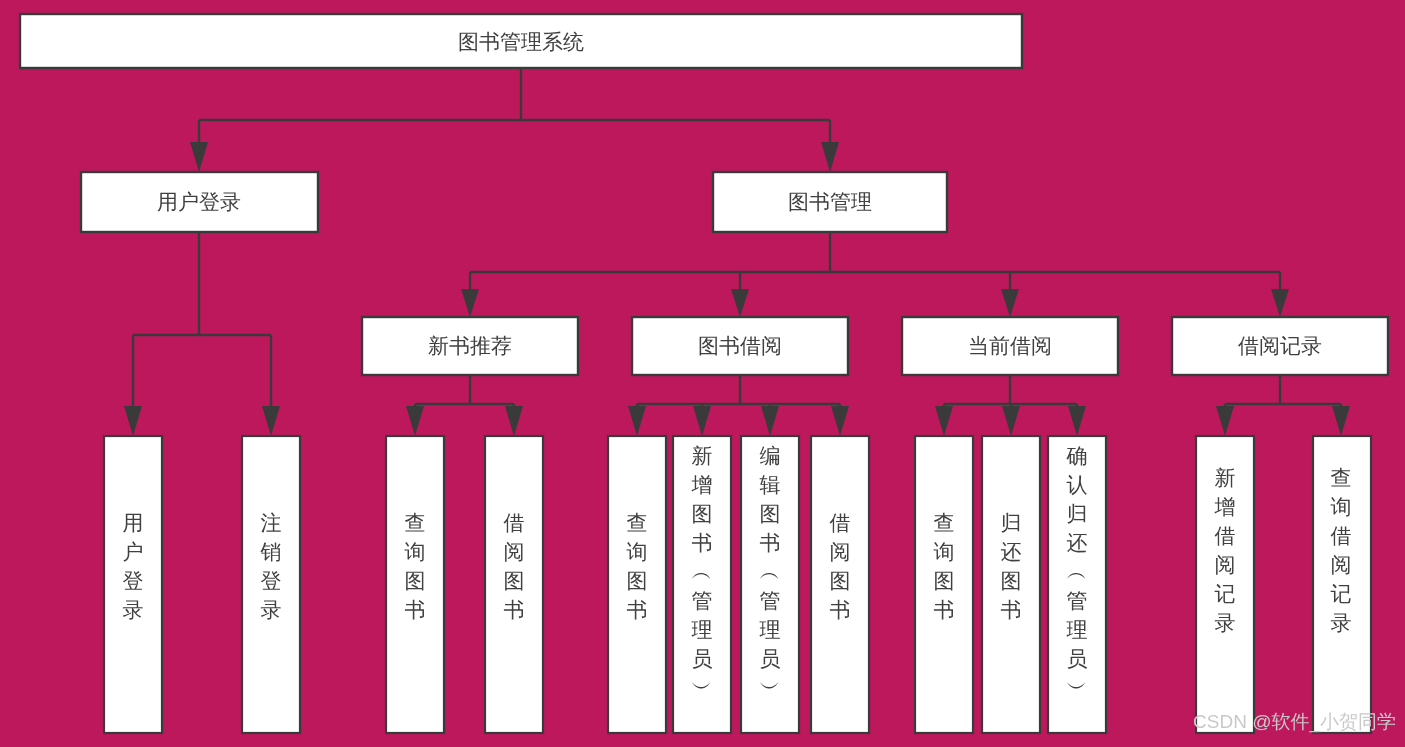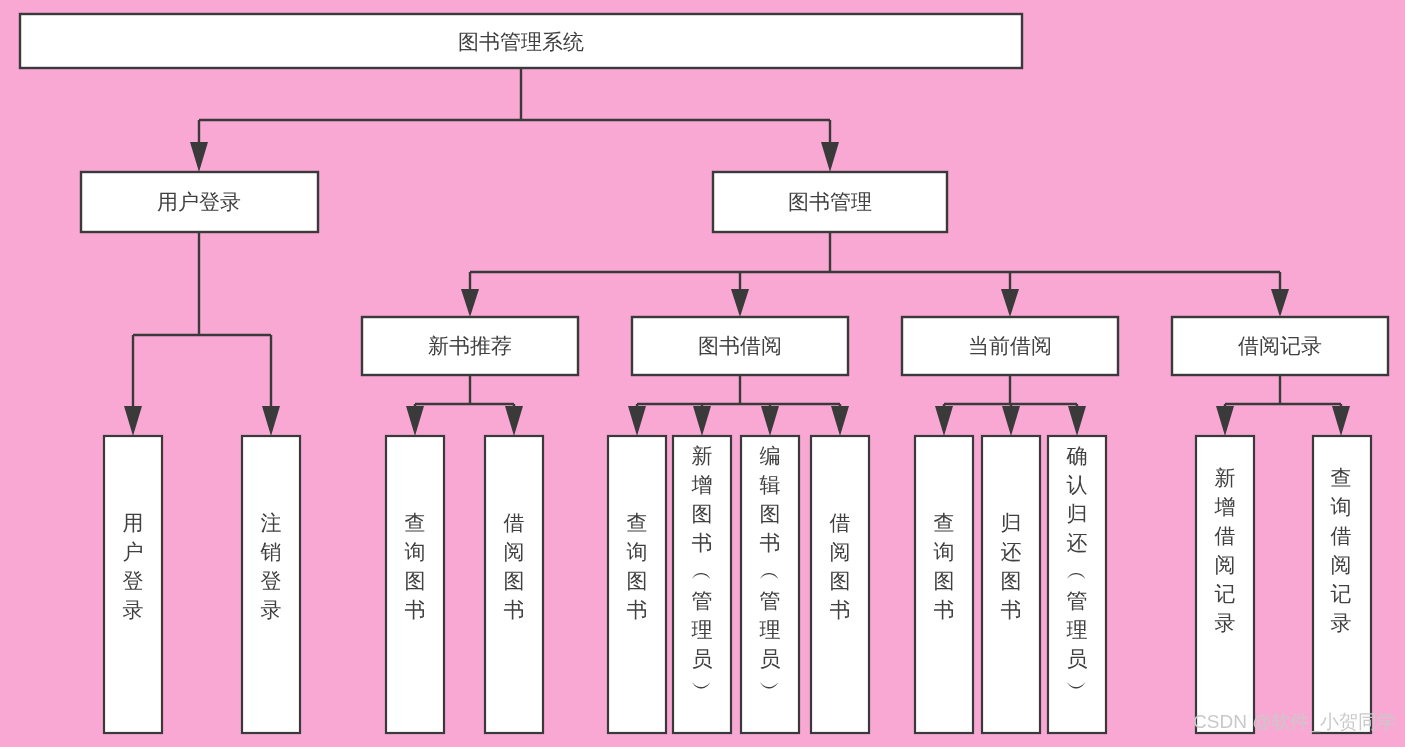--- a/index.html
+++ b/index.html
@@ -8,21 +8,21 @@
     padding: 0;
     background: #ffffff;
   }
   body {
     font-family: "Liberation Sans", "DejaVu Sans", sans-serif;
   }
   #diagram-root {
     position: relative;
     width: 1405px;
     height: 747px;
-    background: #f9a8d4;
+    background: #be185d;
     overflow: hidden;
   }
   svg.diagram-canvas {
     position: absolute;
     left: 0;
     top: 0;
     width: 1405px;
     height: 747px;
     display: block;
   }

